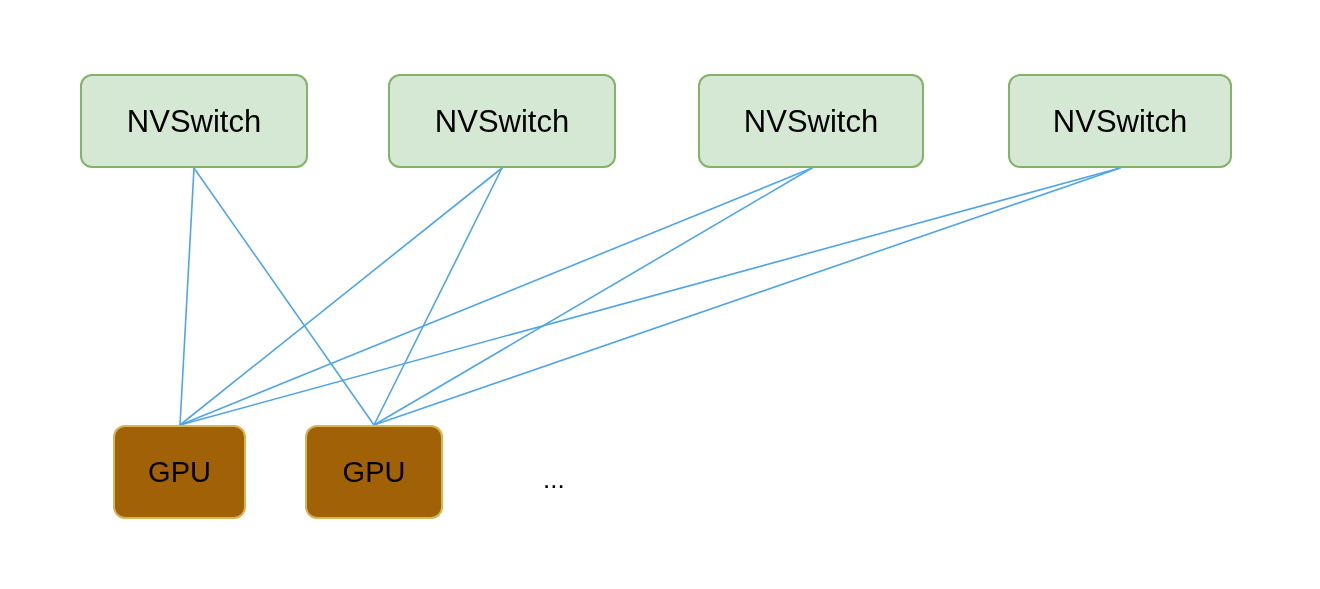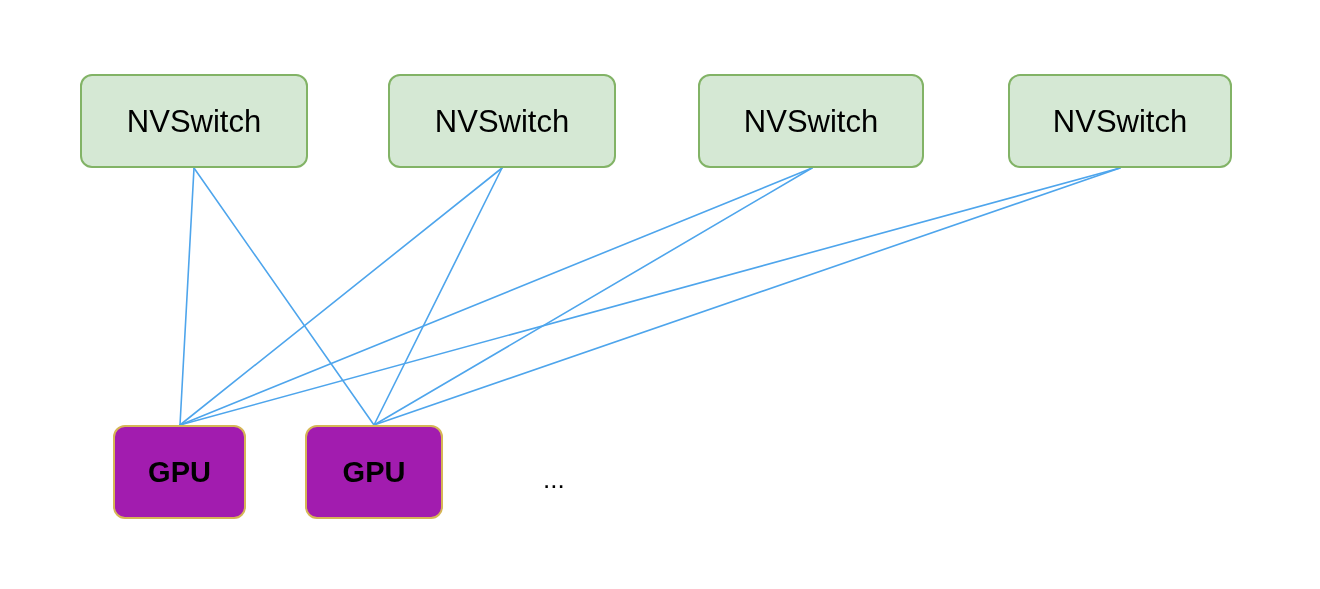--- a/index.html
+++ b/index.html
@@ -46,23 +46,22 @@
     color: #000000;
     letter-spacing: 0px;
     white-space: nowrap;
     -webkit-font-smoothing: antialiased;
   }
   .node-switch {
     background: #d5e8d4;
     border-color: #82b366;
   }
   .node-gpu {
-    background: #a21caf;
+    background: #a16207;
     border-color: #d6b656;
-    font-weight: bold;
   }
   .ellipsis-label {
     position: absolute;
     font-size: 26px;
     line-height: 1;
     color: #000000;
     white-space: nowrap;
   }
 </style>
 </head>

